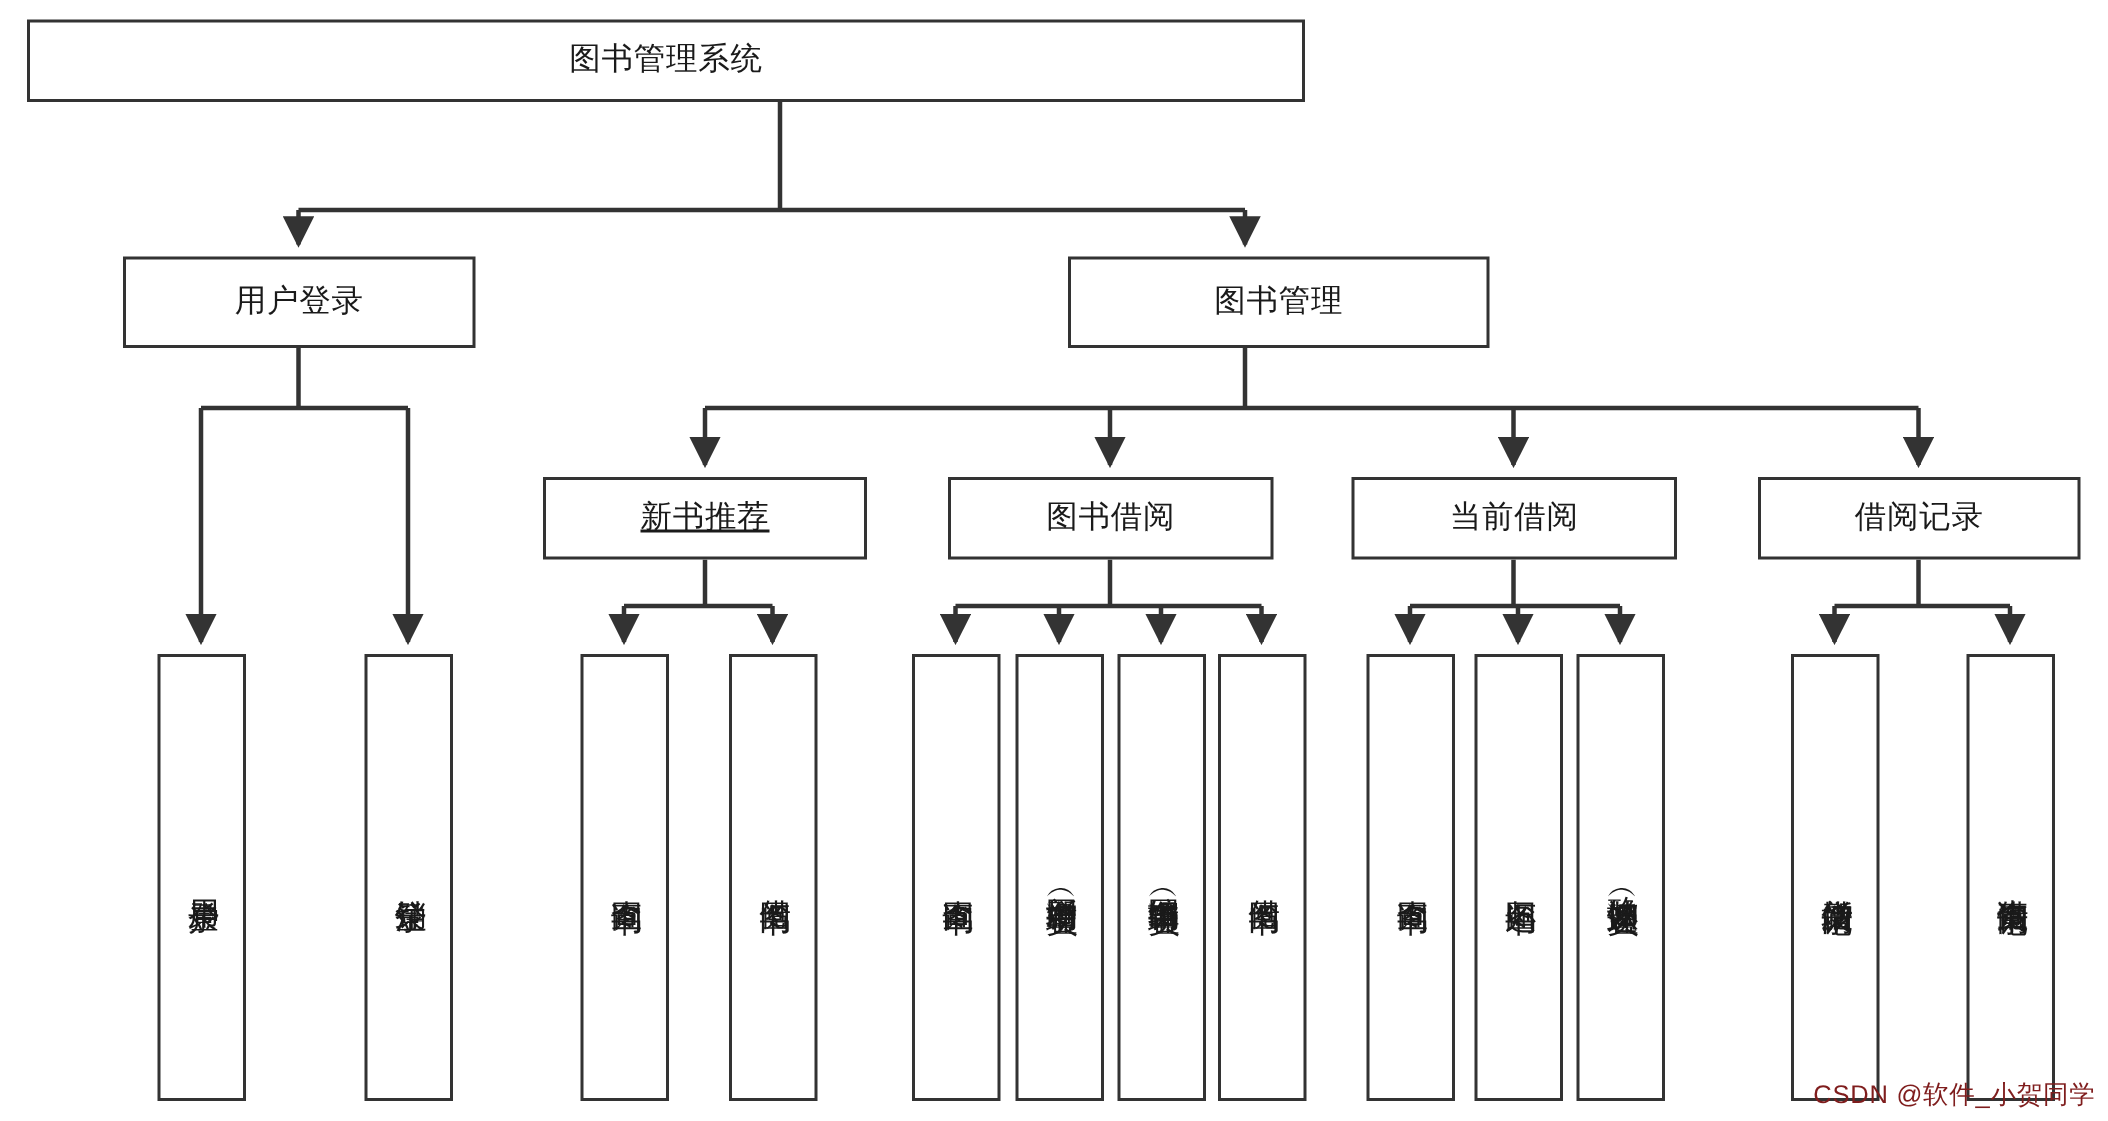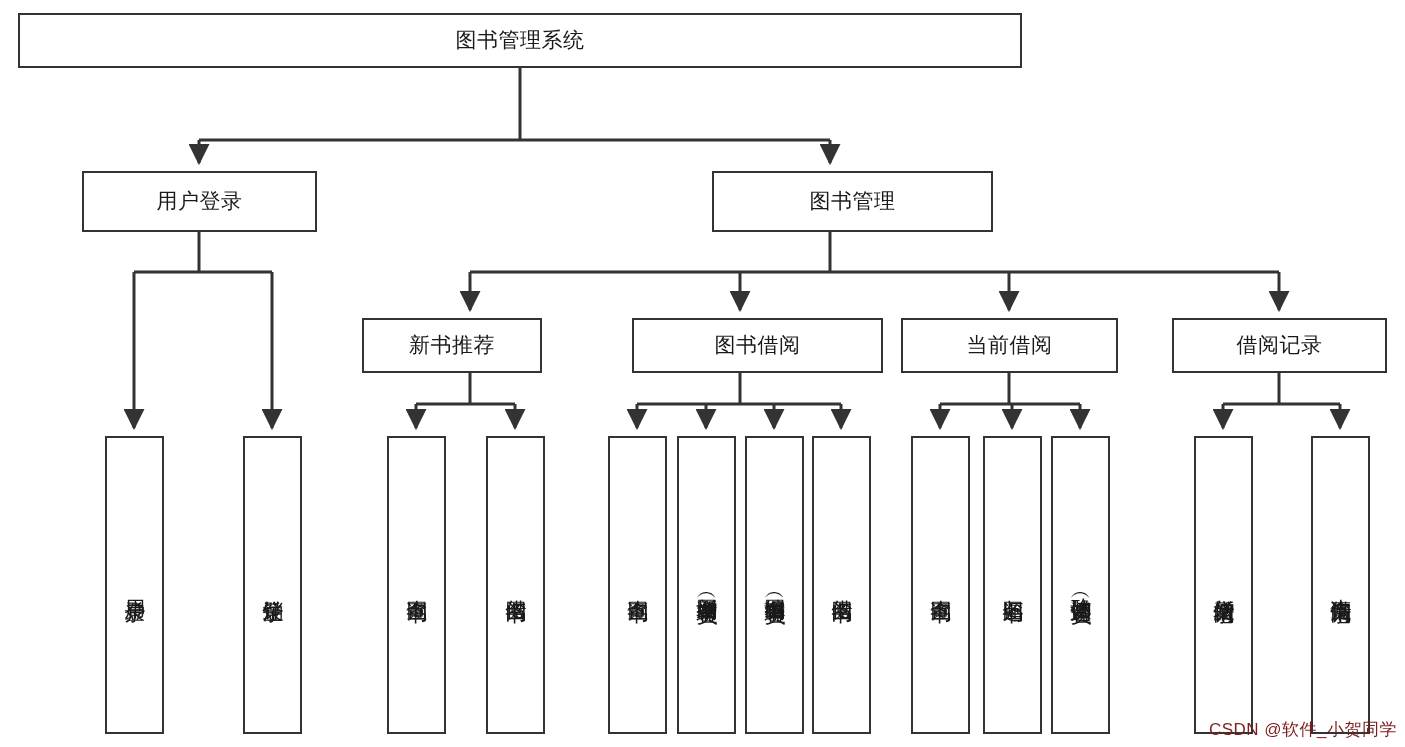--- a/index.html
+++ b/index.html
@@ -115,35 +115,35 @@
       <path d="M 1012 404 L 1012 428" marker-end="url(#arrow)"></path>
       <path d="M 1080 404 L 1080 428" marker-end="url(#arrow)"></path>
 
       <path d="M 1279 373 L 1279 404"></path>
       <path d="M 1223 404 L 1340 404"></path>
       <path d="M 1223 404 L 1223 428" marker-end="url(#arrow)"></path>
       <path d="M 1340 404 L 1340 428" marker-end="url(#arrow)"></path>
     </g>
   </svg>
 
-  <div class="node horiz" style="left:18px; top:13px; width:1004px; height:55px;">
+  <div class="node horiz" style="left:18px; top:13px; width:852px; height:55px;">
     <span class="label">图书管理系统</span>
   </div>
 
   <div class="node horiz" style="left:82px; top:171px; width:235px; height:61px;">
     <span class="label">用户登录</span>
   </div>
   <div class="node horiz" style="left:712px; top:171px; width:281px; height:61px;">
     <span class="label">图书管理</span>
   </div>
 
-  <div class="node horiz" style="left:362px; top:318px; width:180px; height:55px;">
+  <div class="node horiz" style="left:362px; top:318px; width:216px; height:55px;text-decoration:underline;">
     <span class="label">新书推荐</span>
   </div>
-  <div class="node horiz" style="left:632px; top:318px; width:251px; height:55px;">
+  <div class="node horiz" style="left:632px; top:318px; width:217px; height:55px;">
     <span class="label">图书借阅</span>
   </div>
   <div class="node horiz" style="left:1172px; top:318px; width:215px; height:55px;">
     <span class="label">借阅记录</span>
   </div>
   <div class="node horiz" style="left:901px; top:318px; width:217px; height:55px;">
     <span class="label">当前借阅</span>
   </div>
 
   <div class="node vert" style="left:105px; top:436px; width:59px; height:298px;">

